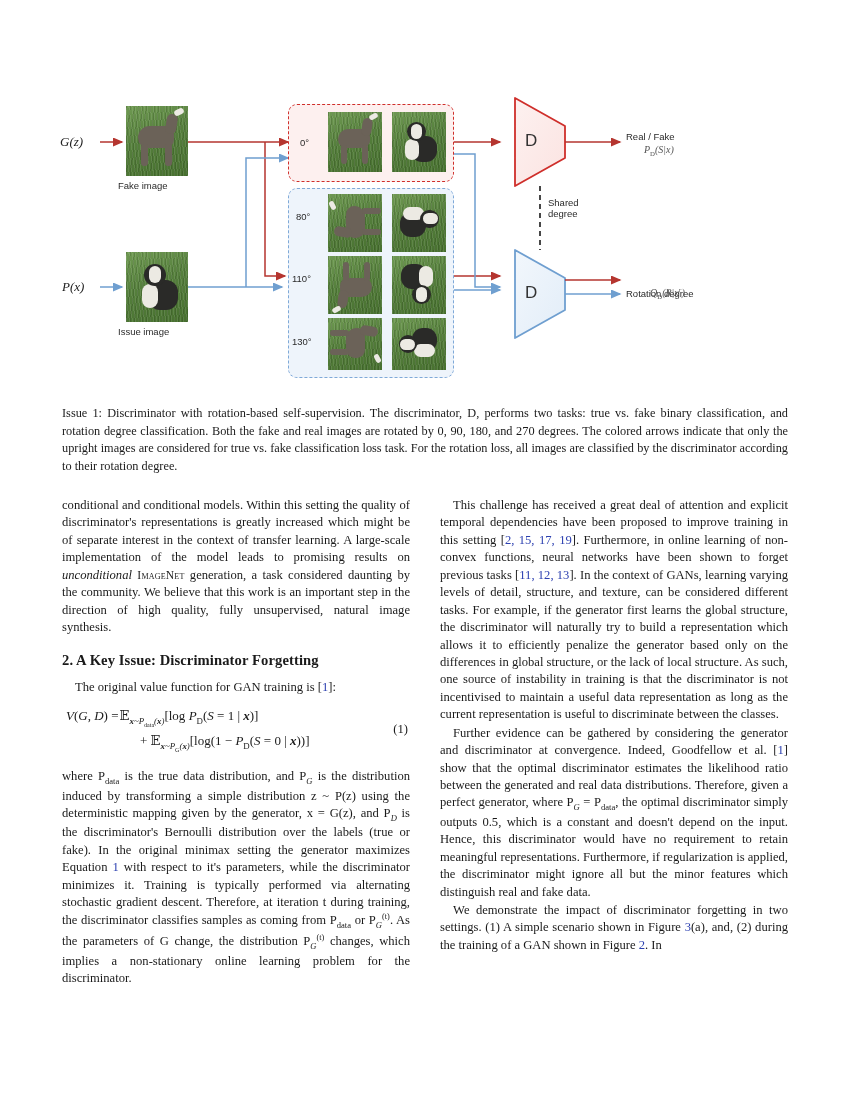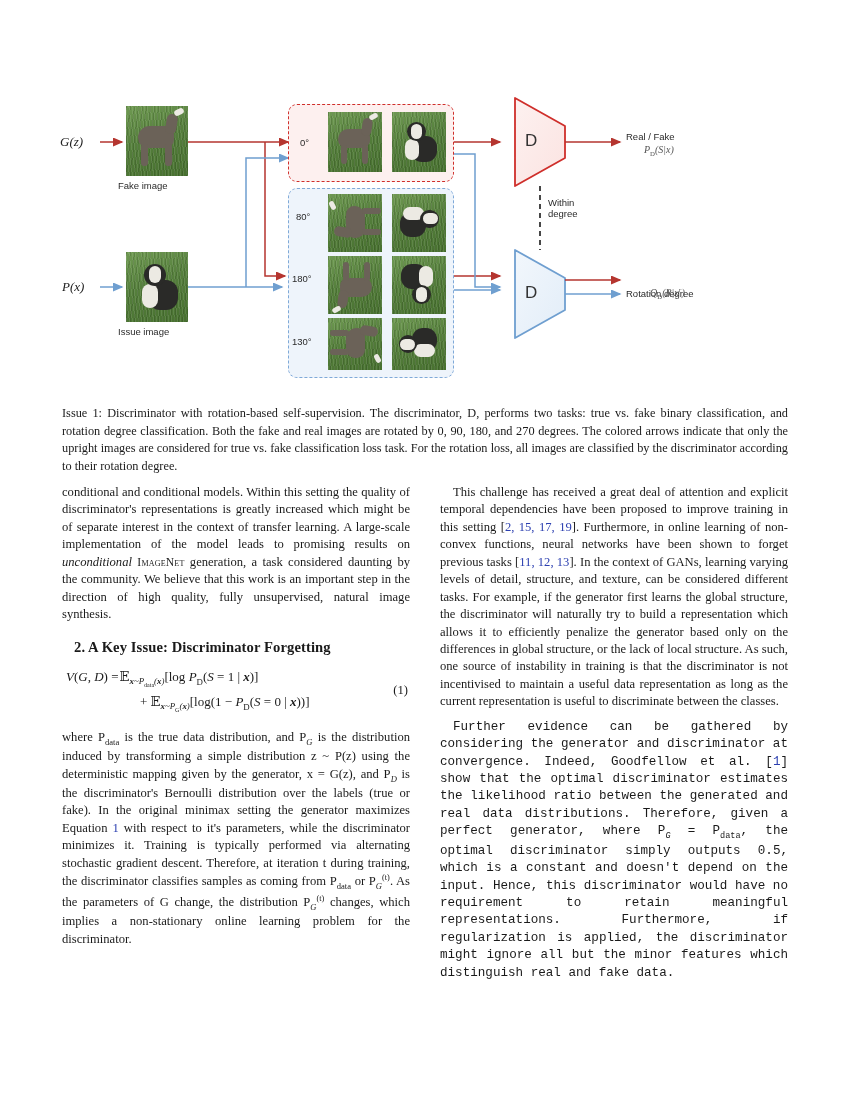--- a/index.html
+++ b/index.html
@@ -43,31 +43,31 @@
               overflow:visible;pointer-events:none;}
 
   .dtext{position:absolute;font-family:"Liberation Sans",sans-serif;
          font-size:17px;color:#333;}
 
   
   #caption{position:absolute;left:62px;top:405px;width:726px;
            font-size:12.3px;line-height:1.43;text-align:justify;}
 
   
-  .col{position:absolute;top:484px;width:348px;font-size:12.6px;
+  .col{position:absolute;top:497px;width:348px;font-size:12.6px;
        line-height:1.385;text-align:justify;}
   #col-left{left:62px;}
   #col-right{left:440px;}
 
   .col p{margin:0 0 0 0;text-indent:13px;}
   .col p.noindent{text-indent:0;}
-  .col p + p{margin-top:8px;font-family:Liberation Mono, monospace;}
+  .col p + p{margin-top:1px;}
 
   h2.sec{font-family:"Liberation Serif",serif;font-weight:bold;
-         font-size:14.6px;margin:13px 0 9px 12px;text-indent:0;letter-spacing:.1px;}
+         font-size:14.6px;margin:13px 0 9px 0;text-indent:0;letter-spacing:.1px;}
 
   .cite{color:#2b3fb0;}
   .ital{font-style:italic;}
   .sc{font-variant:small-caps;font-size:11.6px;letter-spacing:.2px;}
 
   
   .eq-wrap{position:relative;margin:9px 0 9px 0;height:54px;}
   .eq-body{position:absolute;left:4px;top:0;font-family:"Liberation Serif",serif;
            font-size:13px;line-height:1.75;white-space:nowrap;}
   .eq-num{position:absolute;right:2px;top:16px;font-size:12.6px;}
@@ -191,21 +191,21 @@
       <div class="dog-white" style="left:2px;top:7px;width:5px;height:9px;border-radius:3px;transform:rotate(-28deg);"></div>
     </div>
     <div class="photo" style="left:332px;top:114px;width:54px;height:58px;">
       <div class="grass"></div>
       <div class="dog-dark" style="left:8px;top:18px;width:26px;height:25px;border-radius:11px;"></div>
       <div class="dog-white" style="left:11px;top:13px;width:21px;height:13px;border-radius:8px;"></div>
       <div class="dog-dark" style="left:28px;top:16px;width:19px;height:18px;border-radius:10px;"></div>
       <div class="dog-white" style="left:31px;top:19px;width:15px;height:11px;border-radius:6px;"></div>
     </div>
 
-    <div class="deg-label" style="left:232px;top:193px;">180°</div>
+    <div class="deg-label" style="left:232px;top:193px;">110°</div>
     <div class="photo" style="left:268px;top:176px;width:54px;height:58px;">
       <div class="grass"></div>
       <div class="dog-gray" style="left:12px;top:22px;width:32px;height:19px;border-radius:9px 10px 12px 9px;"></div>
       <div class="dog-gray" style="left:10px;top:34px;width:10px;height:18px;border-radius:5px;transform:rotate(9deg);"></div>
       <div class="dog-gray" style="left:15px;top:6px;width:6px;height:19px;border-radius:3px;"></div>
       <div class="dog-gray" style="left:36px;top:6px;width:6px;height:19px;border-radius:3px;"></div>
       <div class="dog-white" style="left:4px;top:51px;width:9px;height:5px;border-radius:3px;transform:rotate(-28deg);"></div>
     </div>
     <div class="photo" style="left:332px;top:176px;width:54px;height:58px;">
       <div class="grass"></div>
@@ -229,21 +229,21 @@
       <div class="dog-dark" style="left:20px;top:10px;width:25px;height:24px;border-radius:11px;"></div>
       <div class="dog-white" style="left:22px;top:26px;width:21px;height:13px;border-radius:8px;"></div>
       <div class="dog-dark" style="left:7px;top:17px;width:18px;height:18px;border-radius:10px;"></div>
       <div class="dog-white" style="left:8px;top:21px;width:15px;height:11px;border-radius:6px;"></div>
     </div>
 
     <div class="dtext" style="left:465px;top:51px;">D</div>
     <div class="dtext" style="left:465px;top:203px;">D</div>
 
     <div class="shared-label" style="left:488px;top:118px;">
-      <div>Within</div>
+      <div>Shared</div>
       <div>degree</div>
     </div>
 
     <div class="out-label" style="left:566px;top:51px;">Real / Fake</div>
     <div class="out-formula" style="left:584px;top:64px;">
       <span class="mi">P</span><sub class="s">D</sub><span class="mi">(S|x)</span>
     </div>
 
     <div class="out-label" style="left:566px;top:208px;">Rotation degree</div>
     <div class="out-formula" style="left:590px;top:206px;">
@@ -255,20 +255,21 @@
     <span>Issue 1:</span>
     <span>Discriminator with rotation-based self-supervision. The discriminator, D, performs two tasks: true vs. fake binary classification, and rotation degree classification. Both the fake and real images are rotated by 0, 90, 180, and 270 degrees. The colored arrows indicate that only the upright images are considered for true vs. fake classification loss task. For the rotation loss, all images are classified by the discriminator according to their rotation degree.</span>
   </div>
 
   <div class="col" id="col-left">
 
     <p class="noindent"><span>conditional and conditional models. Within this setting the quality of discriminator's representations is greatly increased which might be of separate interest in the context of transfer learning. A large-scale implementation of the model leads to promising results on </span><span class="ital">unconditional</span> <span class="sc">ImageNet</span><span> generation, a task considered daunting by the community. We believe that this work is an important step in the direction of high quality, fully unsupervised, natural image synthesis.</span></p>
 
     <h2 class="sec">2. A Key Issue: Discriminator Forgetting</h2>
 
+    <p><span>The original value function for GAN training is [</span><span class="cite">1</span><span>]:</span></p>
 
     <div class="eq-wrap">
       <div class="eq-body">
         <div>
           <span class="mi">V</span>(<span class="mi">G</span>, <span class="mi">D</span>) = <span style="font-family:'DejaVu Serif',serif;">𝔼</span><sub class="sub-it"><b>x</b>~P<sub class="s">data</sub>(<b>x</b>)</sub>[log <span class="mi">P</span><sub class="s">D</sub>(<span class="mi">S</span> = 1 | <span class="mb">x</span>)]
         </div>
         <div style="padding-left:74px;">
           + <span style="font-family:'DejaVu Serif',serif;">𝔼</span><sub class="sub-it"><b>x</b>~P<sub class="s">G</sub>(<b>x</b>)</sub>[log(1 − <span class="mi">P</span><sub class="s">D</sub>(<span class="mi">S</span> = 0 | <span class="mb">x</span>))]
         </div>
       </div>
@@ -277,15 +278,16 @@
 
     <p class="noindent"><span>where P</span><sub class="s">data</sub><span> is the true data distribution, and P</span><sub class="sub-it">G</sub><span> is the distribution induced by transforming a simple distribution z ~ P(z) using the deterministic mapping given by the generator, x = G(z), and P</span><sub class="sub-it">D</sub><span> is the discriminator's Bernoulli distribution over the labels (true or fake). In the original minimax setting the generator maximizes Equation </span><span class="cite">1</span><span> with respect to it's parameters, while the discriminator minimizes it. Training is typically performed via alternating stochastic gradient descent. Therefore, at iteration t during training, the discriminator classifies samples as coming from P</span><sub class="s">data</sub><span> or P</span><sub class="sub-it">G</sub><sup class="s">(t)</sup><span>. As the parameters of G change, the distribution P</span><sub class="sub-it">G</sub><sup class="s">(t)</sup><span> changes, which implies a non-stationary online learning problem for the discriminator.</span></p>
   </div>
 
   <div class="col" id="col-right">
 
     <p><span>This challenge has received a great deal of attention and explicit temporal dependencies have been proposed to improve training in this setting [</span><span class="cite">2, 15, 17, 19</span><span>]. Furthermore, in online learning of non-convex functions, neural networks have been shown to forget previous tasks [</span><span class="cite">11, 12, 13</span><span>]. In the context of GANs, learning varying levels of detail, structure, and texture, can be considered different tasks. For example, if the generator first learns the global structure, the discriminator will naturally try to build a representation which allows it to efficiently penalize the generator based only on the differences in global structure, or the lack of local structure. As such, one source of instability in training is that the discriminator is not incentivised to maintain a useful data representation as long as the current representation is useful to discriminate between the classes.</span></p>
 
     <p><span>Further evidence can be gathered by considering the generator and discriminator at convergence. Indeed, Goodfellow et al. [</span><span class="cite">1</span><span>] show that the optimal discriminator estimates the likelihood ratio between the generated and real data distributions. Therefore, given a perfect generator, where P</span><sub class="sub-it">G</sub><span> = P</span><sub class="s">data</sub><span>, the optimal discriminator simply outputs 0.5, which is a constant and doesn't depend on the input. Hence, this discriminator would have no requirement to retain meaningful representations. Furthermore, if regularization is applied, the discriminator might ignore all but the minor features which distinguish real and fake data.</span></p>
 
+    <p><span>We demonstrate the impact of discriminator forgetting in two settings. (1) A simple scenario shown in Figure </span><span class="cite">3</span><span>(a), and, (2) during the training of a GAN shown in Figure </span><span class="cite">2</span><span>. In</span></p>
   </div>
 
 </div>
 
 </body></html>

